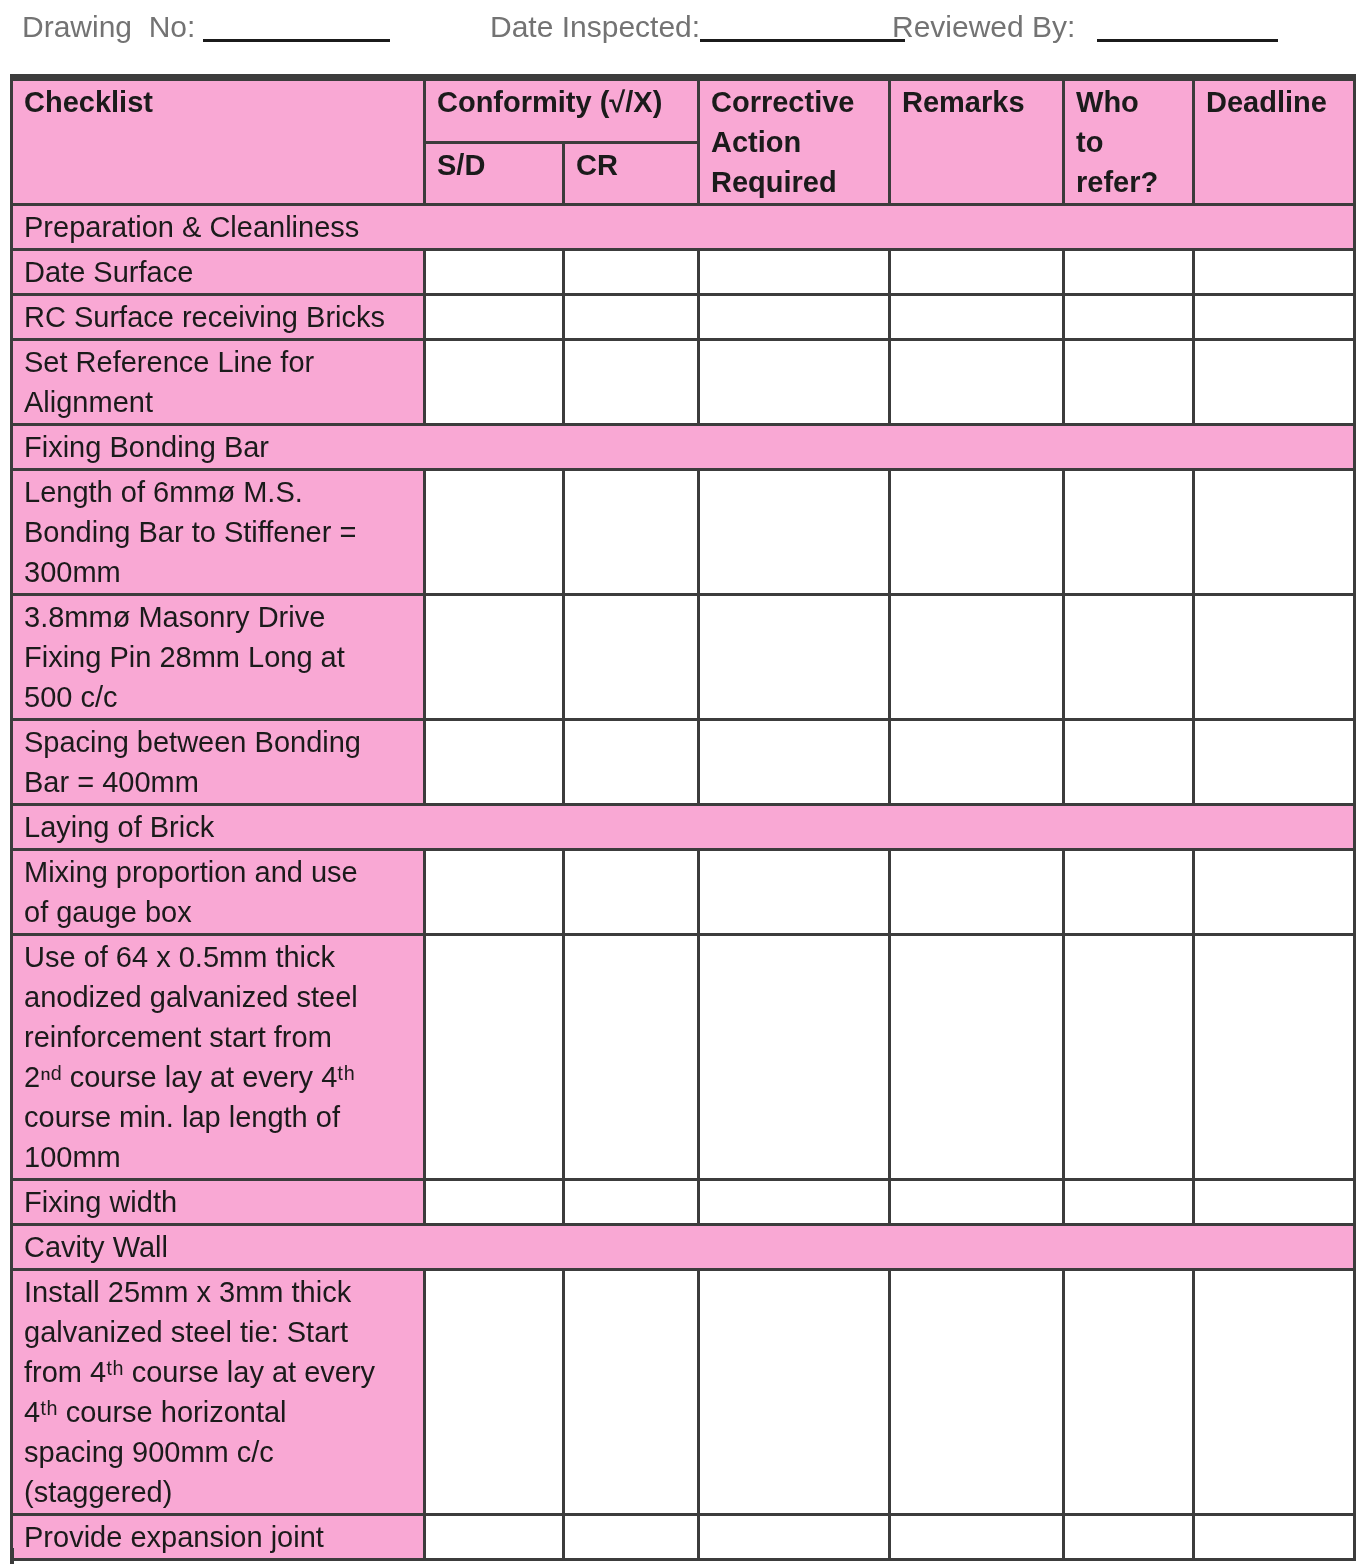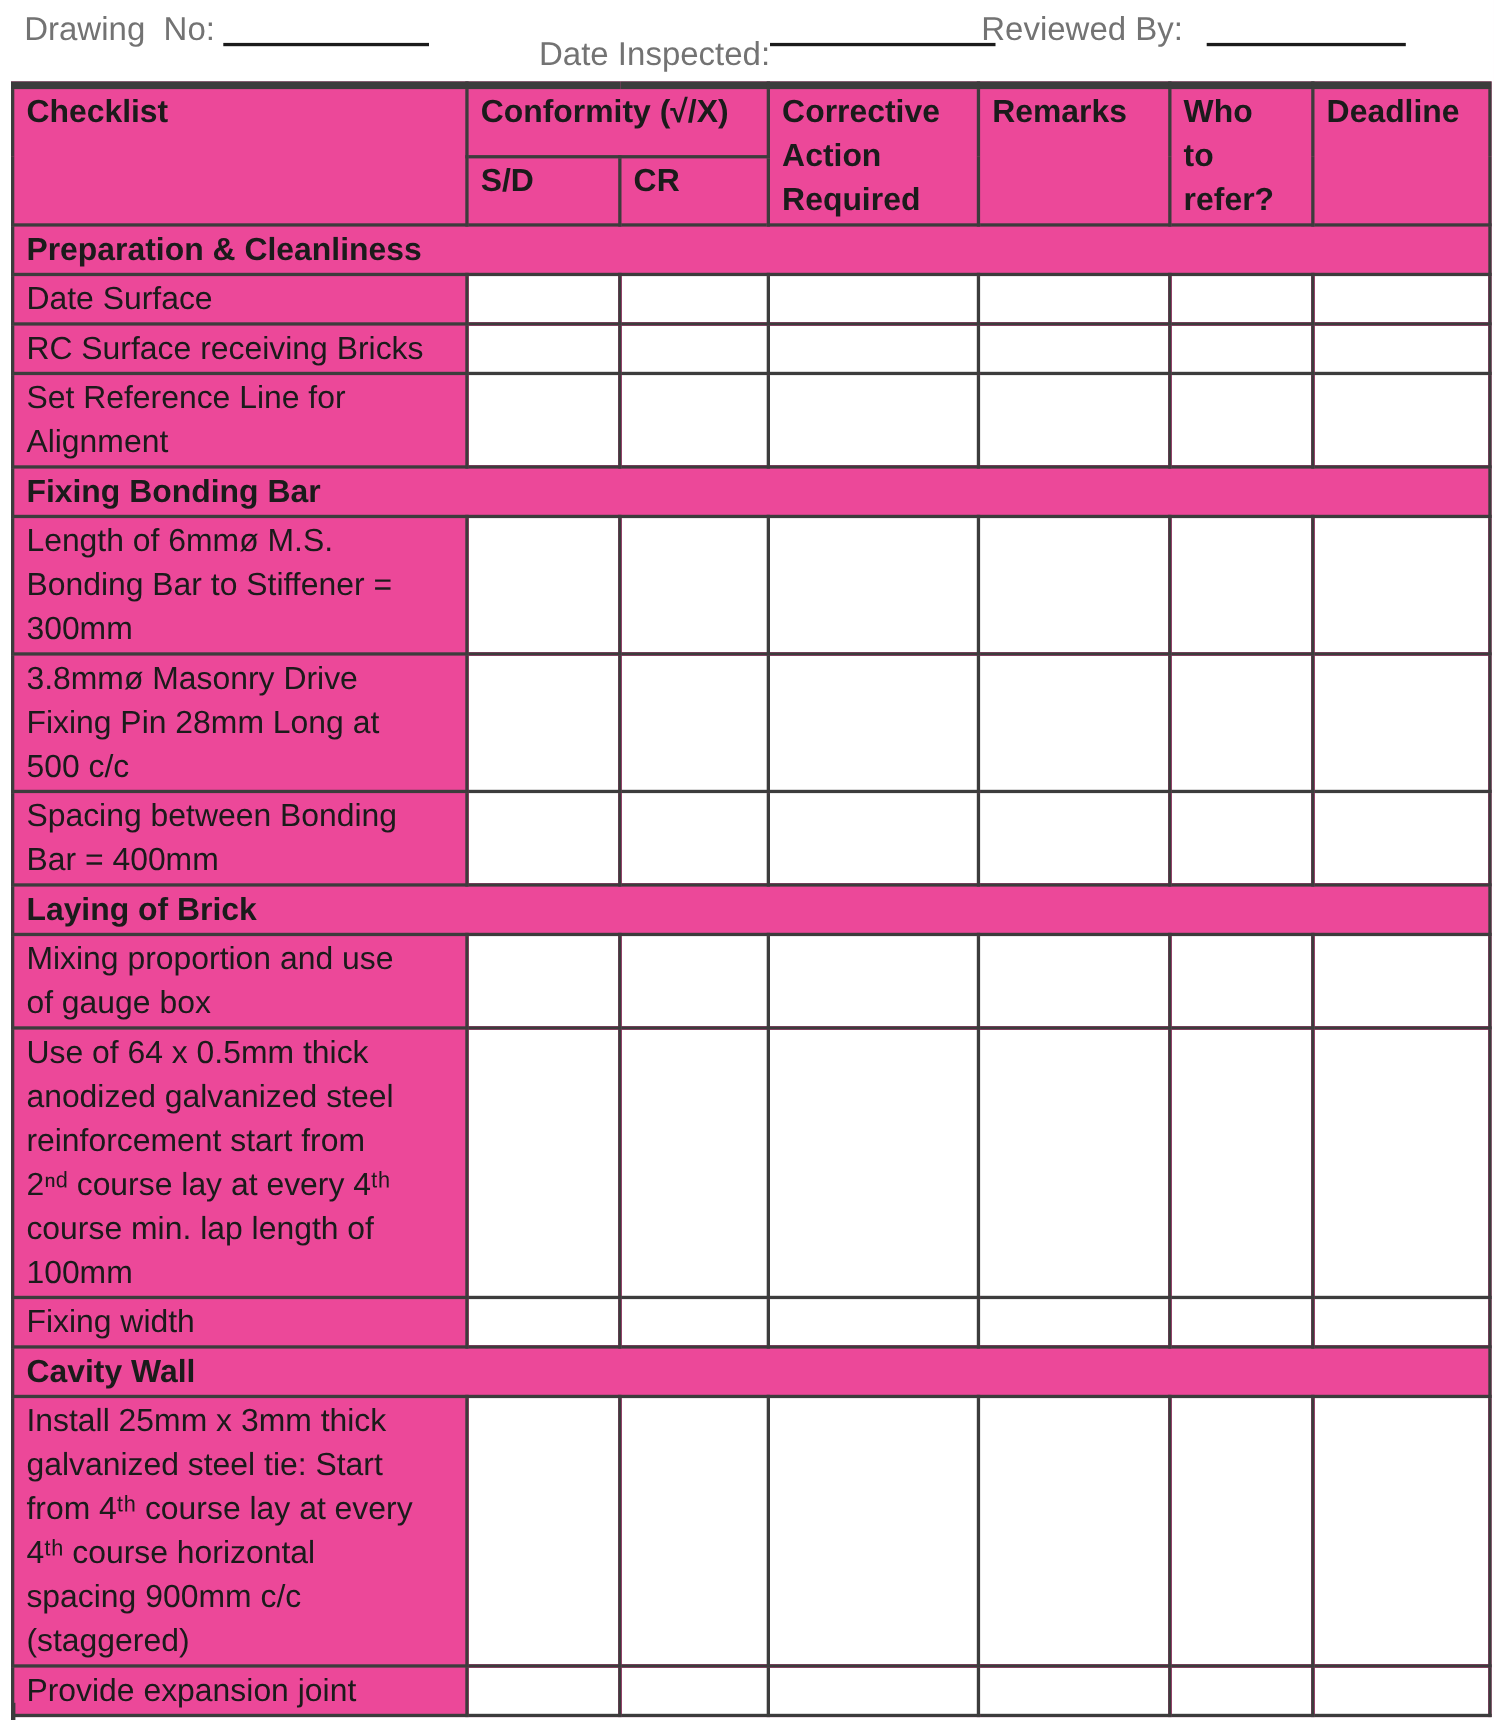--- a/index.html
+++ b/index.html
@@ -28,55 +28,55 @@
   }
   table.checklist{
     position:absolute;
     left:10px;
     top:74px;
     width:1343px;
     table-layout:fixed;
     border-collapse:collapse;
     border:3px solid #3c3c3c;
     border-top-width:7px;
-    background:#ec4899;
+    background:#f9a8d4;
   }
   table.checklist th,
   table.checklist td{
     border:3px solid #3c3c3c;
     vertical-align:top;
     text-align:left;
     padding:1px 8px 1px 11px;
     font-size:29px;
     line-height:40px;
     white-space:pre-line;
     overflow:hidden;
     color:#1b1b1b;
   }
   table.checklist th{font-weight:bold;}
-  .section-cell{font-weight:bold;}
+  .section-cell{font-weight:normal;}
   .empty-cell{background:#ffffff;}
   .table-continues-stub{
     position:absolute;
     left:10px;
     top:1548px;
     width:4px;
     height:16px;
     background:#3c3c3c;
   }
 </style>
 </head>
 <body>
 
 <div class="page">
 
   <span class="top-label" style="left:22px;">Drawing  No:</span>
   <div class="blank-line" style="left:203px;width:187px;"></div>
 
-  <span class="top-label" style="left:490px;margin-top:23px;">Date Inspected:</span>
+  <span class="top-label" style="left:490px;">Date Inspected:</span>
   <div class="blank-line" style="left:700px;width:205px;"></div>
 
   <span class="top-label" style="left:892px;">Reviewed By:</span>
   <div class="blank-line" style="left:1097px;width:181px;"></div>
 
   <table class="checklist">
     <colgroup>
       <col style="width:413px">
       <col style="width:139px">
       <col style="width:135px">

